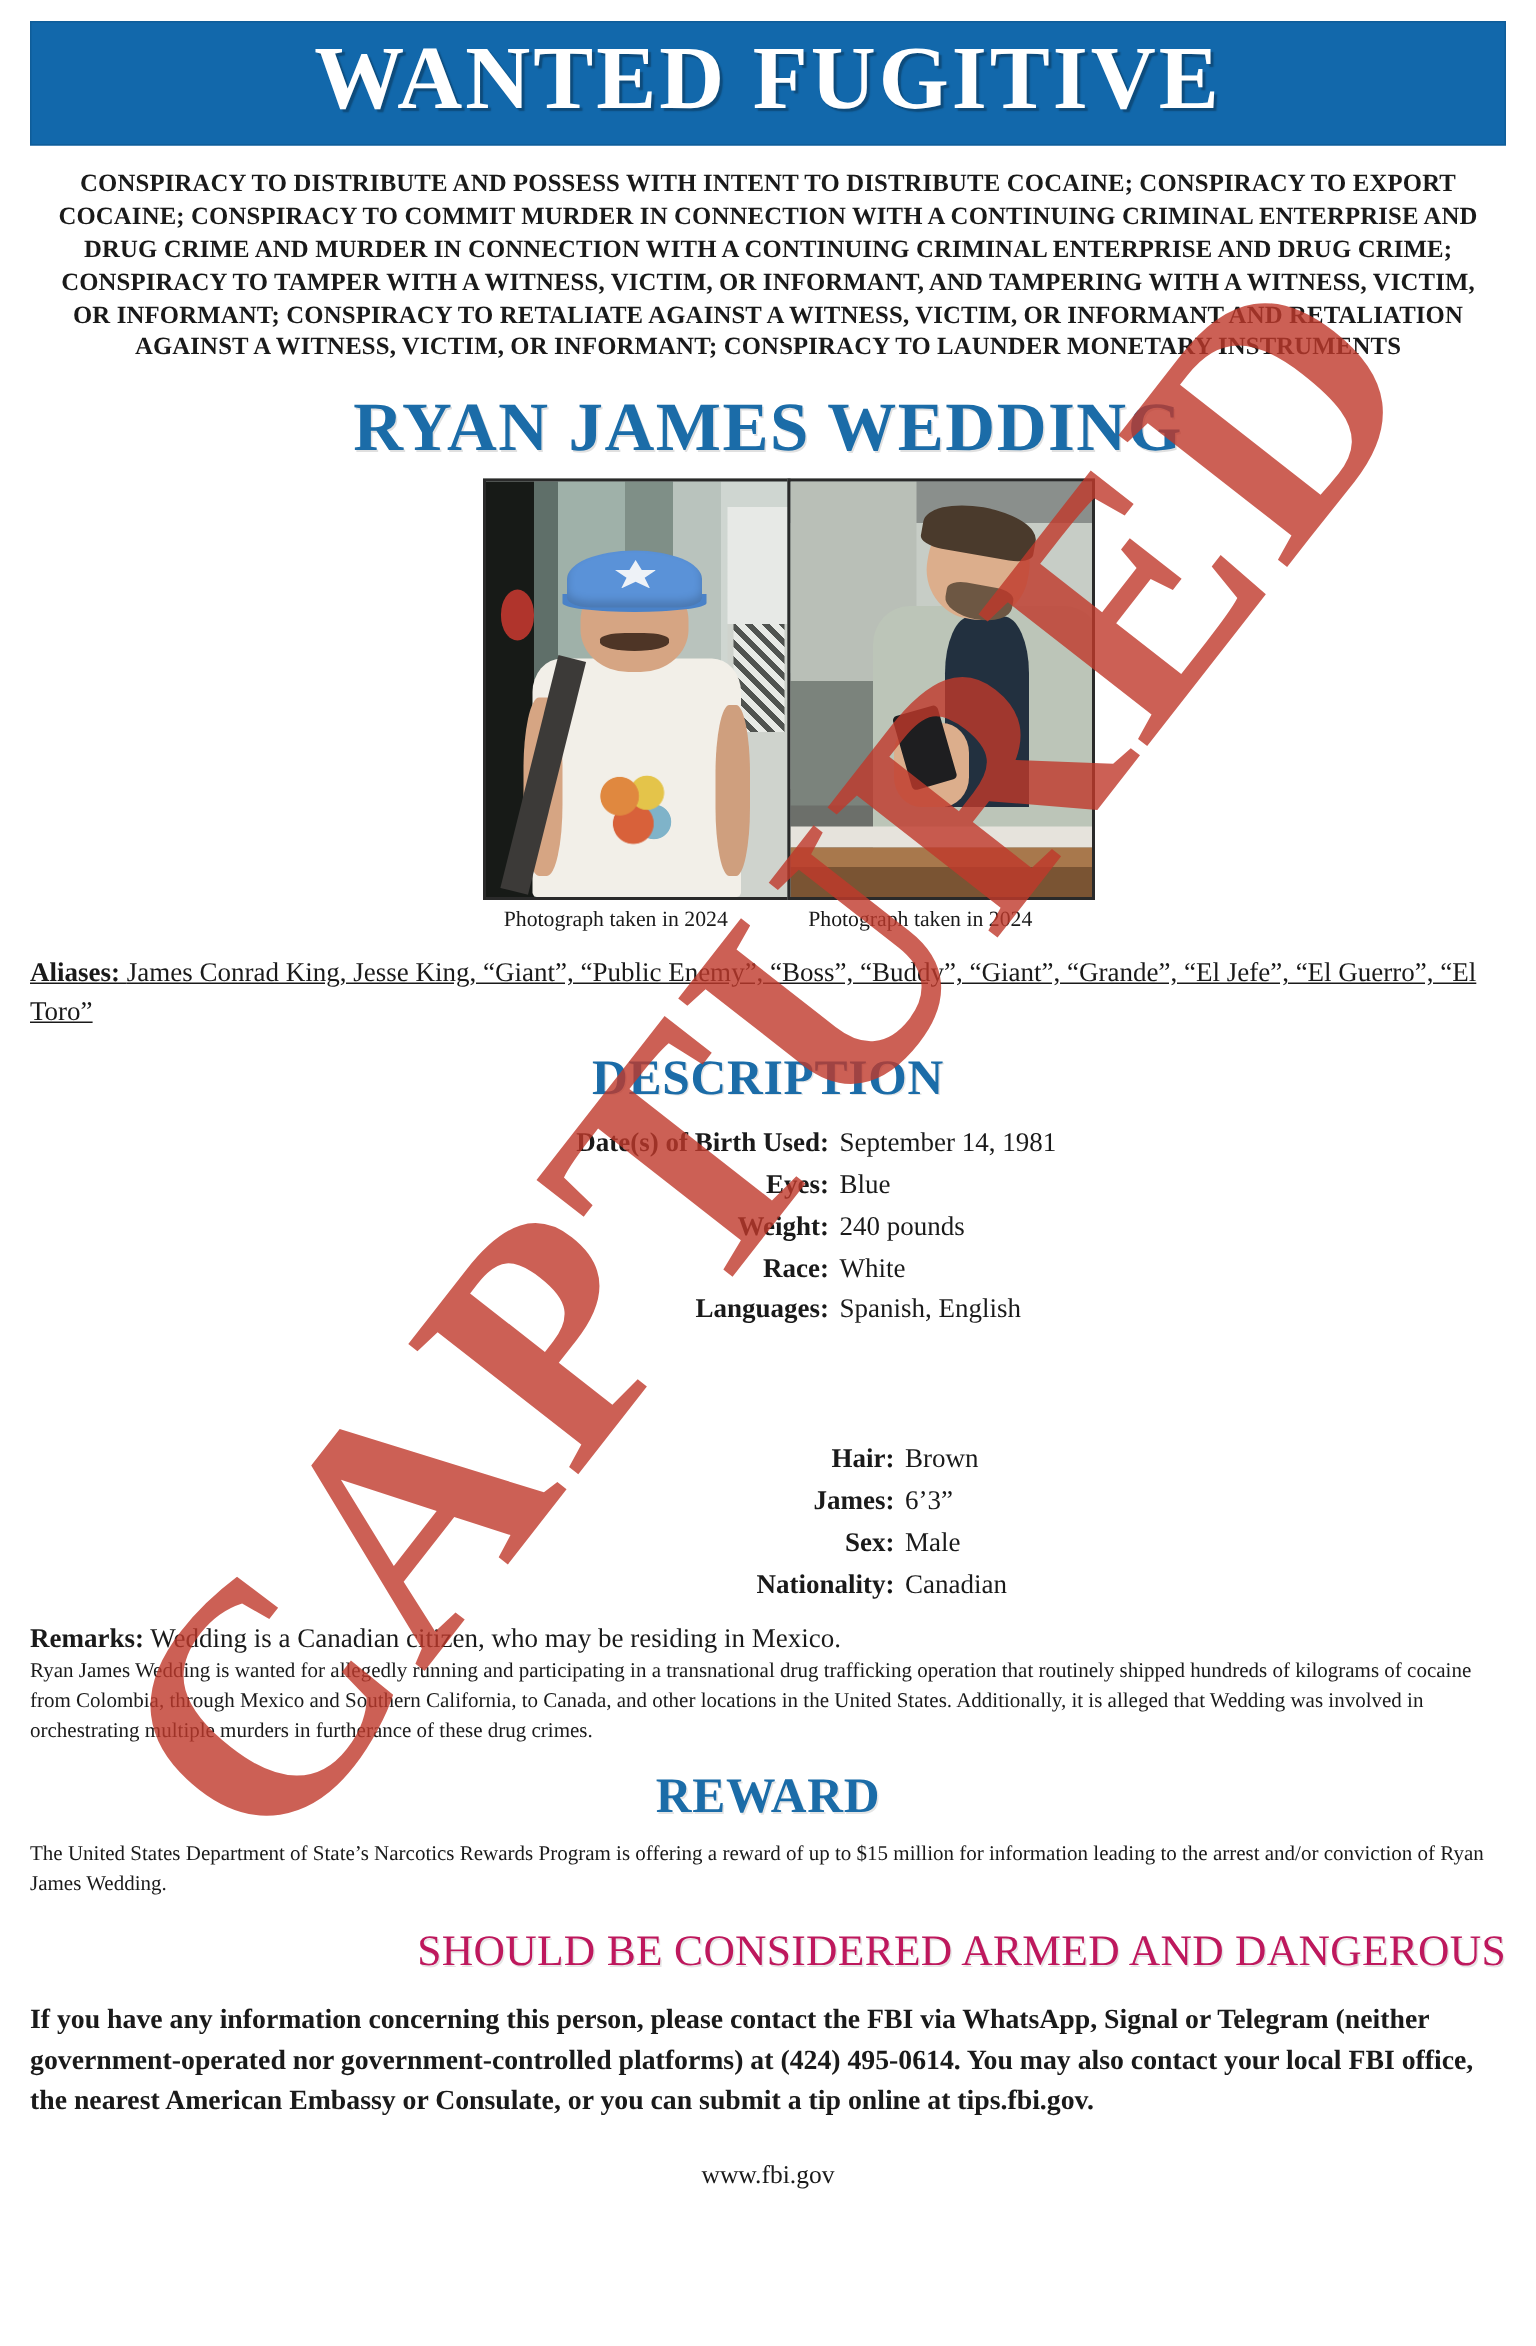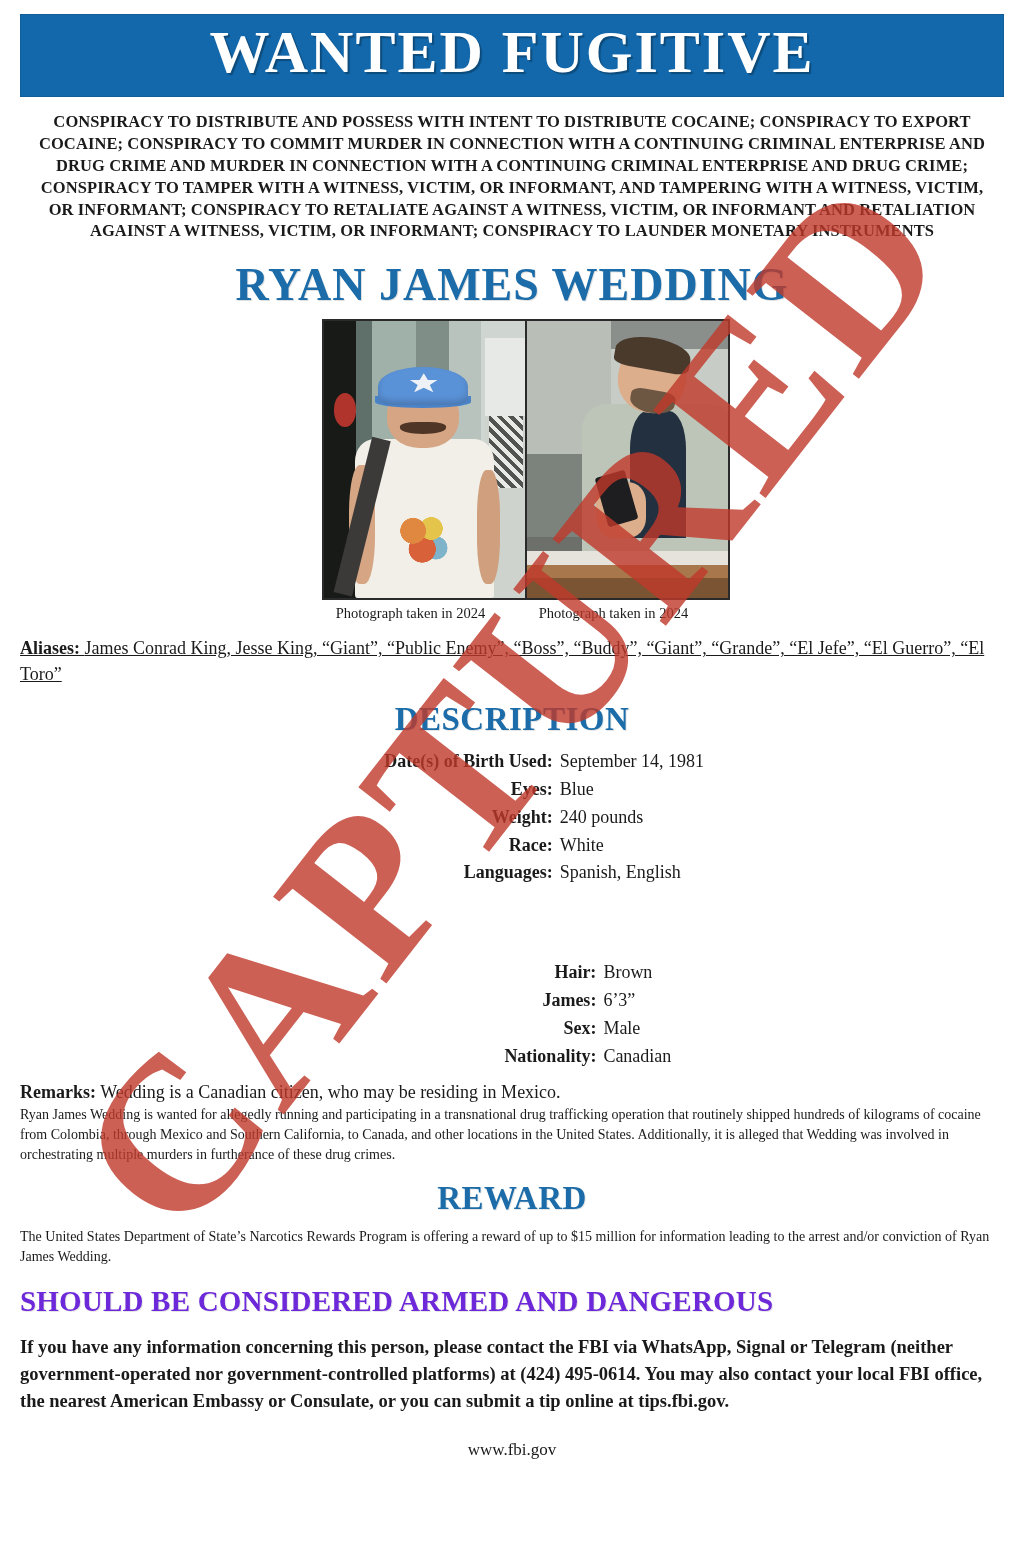--- a/index.html
+++ b/index.html
@@ -251,23 +251,23 @@
   }
   .bold { font-weight: bold; }
 
   .para {
     font-size: 14px;
     line-height: 1.44;
     margin: 0;
     text-align: left;
   }
   .armed {
-    text-align: left;
-    color: #6d28d9;
-    font-weight: bold;
+    text-align: right;
+    color: #be185d;
+    font-weight: normal;
     font-size: 29px;
     letter-spacing: 0.2px;
     margin: 18px 0 16px 0;
     text-shadow: 1px 1px 0 rgba(0,0,0,0.10);
   }
   .contact {
     font-weight: bold;
     font-size: 18.5px;
     line-height: 1.45;
     margin: 0;

